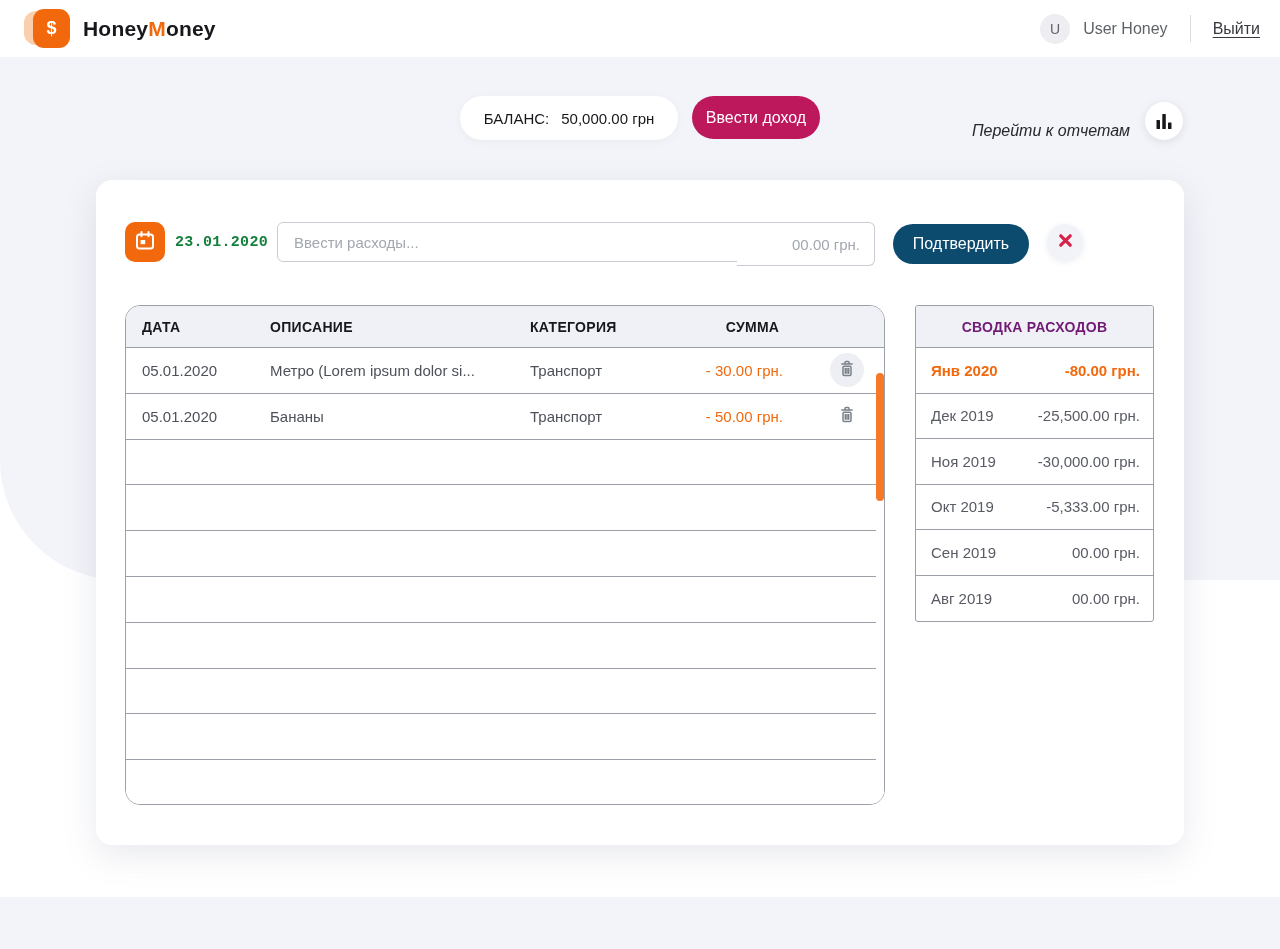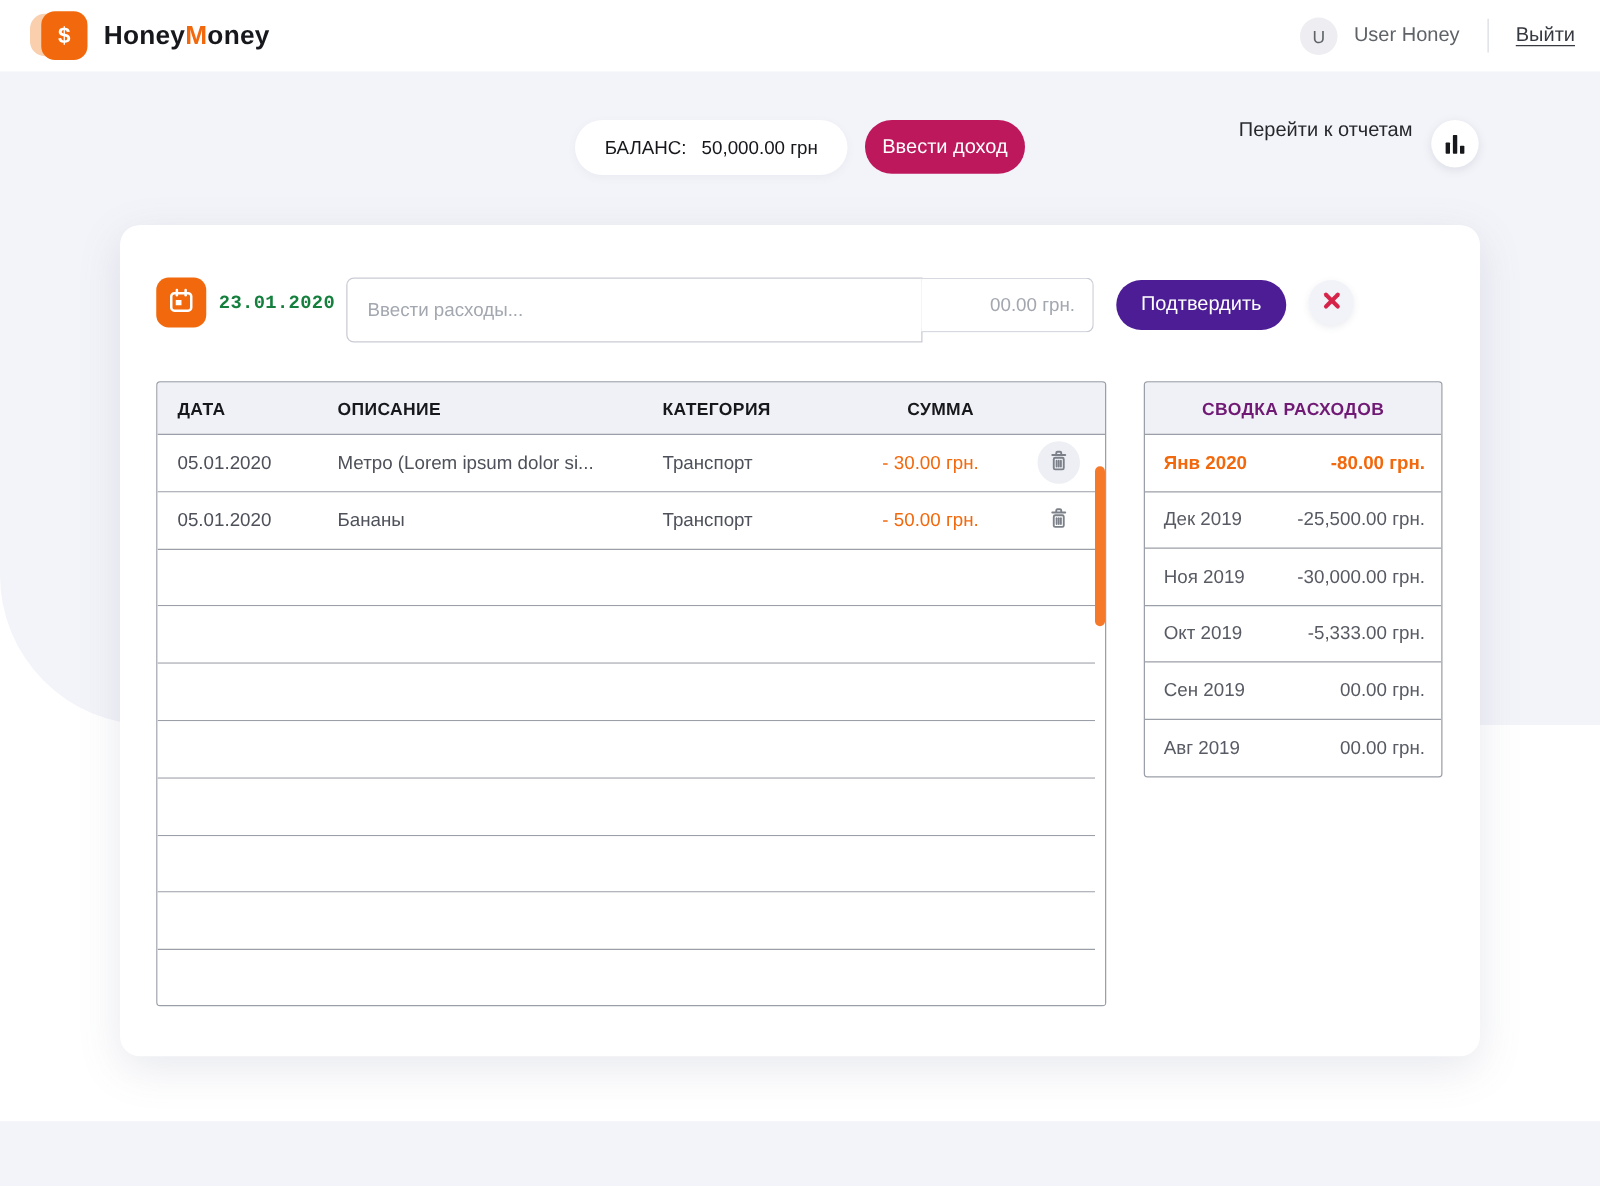--- a/index.html
+++ b/index.html
@@ -61,21 +61,21 @@
     box-shadow: 0 2px 8px rgba(90,100,130,.06);
   }
   .income-btn {
     position: absolute; left: 692px; top: 96px; width: 128px; height: 43px;
     background: #be185d; border: none; border-radius: 22px; z-index: 2;
     color: #fff; font-family: inherit; font-size: 16px; font-weight: 500;
     display: flex; align-items: center; justify-content: center; cursor: pointer;
   }
   .reports {
     position: absolute; top: 96px; right: 97px; height: 44px; z-index: 2;
-    display: flex; align-items: flex-start; gap: 15px; cursor: pointer;
+    display: flex; align-items: flex-end; gap: 15px; cursor: pointer; font-style: italic;
   }
   .reports-label { font-size: 16px; color: #26282d; font-weight: 500; }
   .reports-circle {
     width: 38px; height: 38px; border-radius: 50%; background: #ffffff;
     display: flex; align-items: center; justify-content: center;
     box-shadow: 0 2px 8px rgba(90,100,130,.15);
   }
   
   .card {
     position: absolute; left: 96px; top: 180px; width: 1088px; height: 665px;
@@ -86,48 +86,48 @@
     position: absolute; left: 29px; top: 42px; width: 40px; height: 40px;
     background: #f2690d; border: none; border-radius: 10px; cursor: pointer;
     display: flex; align-items: center; justify-content: center;
   }
   .date-label {
     position: absolute; left: 79px; top: 42px; height: 40px;
     display: flex; align-items: center;
     color: #15803d; font-weight: bold; font-size: 15px; letter-spacing: .3px; font-family: Liberation Mono, monospace;
   }
   .desc-input {
-    position: absolute; left: 181px; top: 42px; width: 461px; height: 52px;
+    position: absolute; left: 181px; top: 42px; width: 461px; height: 40px;
     border: 1px solid #c9ccd4; border-radius: 6px 0 0 6px; outline: none;
     font-family: inherit; font-size: 15px; color: #33363c; padding: 0 16px;
     background: #fff;
   }
   .amount-input {
     position: absolute; left: 641px; top: 42px; width: 138px; height: 44px;
     border: 1px solid #c9ccd4; border-left: none; border-radius: 0 6px 6px 0;
     outline: none; font-family: inherit; font-size: 15px; color: #33363c;
     padding: 0 14px; text-align: right; background: #fff;
   }
   .desc-input::placeholder, .amount-input::placeholder { color: #a3a7af; }
   .submit-btn {
     position: absolute; left: 797px; top: 44px; width: 136px; height: 40px;
-    background: #4c1d95; border: none; border-radius: 20px; cursor: pointer;
+    background: #0c4a6e; border: none; border-radius: 20px; cursor: pointer;
     color: #fff; font-family: inherit; font-size: 16px; font-weight: 500;
     display: flex; align-items: center; justify-content: center;
   }
   .close-btn {
     position: absolute; left: 951px; top: 44px; width: 36px; height: 36px;
     background: #f2f3f8; border: none; border-radius: 50%; cursor: pointer;
     display: flex; align-items: center; justify-content: center;
     box-shadow: 0 2px 6px rgba(90,100,130,.12);
   }
   
   .table {
     position: absolute; left: 29px; top: 125px; width: 760px; height: 500px;
-    border: 1px solid #9b9fa8; border-radius: 3px; background: #fff; overflow: hidden;
+    border: 1px solid #9b9fa8; border-radius: 15px; background: #fff; overflow: hidden;
   }
   .thead {
     height: 42px; background: #f0f1f6; border-bottom: 1px solid #9b9fa8;
     display: flex; align-items: center;
     font-size: 14px; font-weight: bold; color: #17181c; letter-spacing: .3px;
   }
   .trow {
     height: 45.8px; display: flex; align-items: center;
     border-bottom: 1px solid #9b9fa8; font-size: 15px; color: #4e515a;
     background: #fff;

